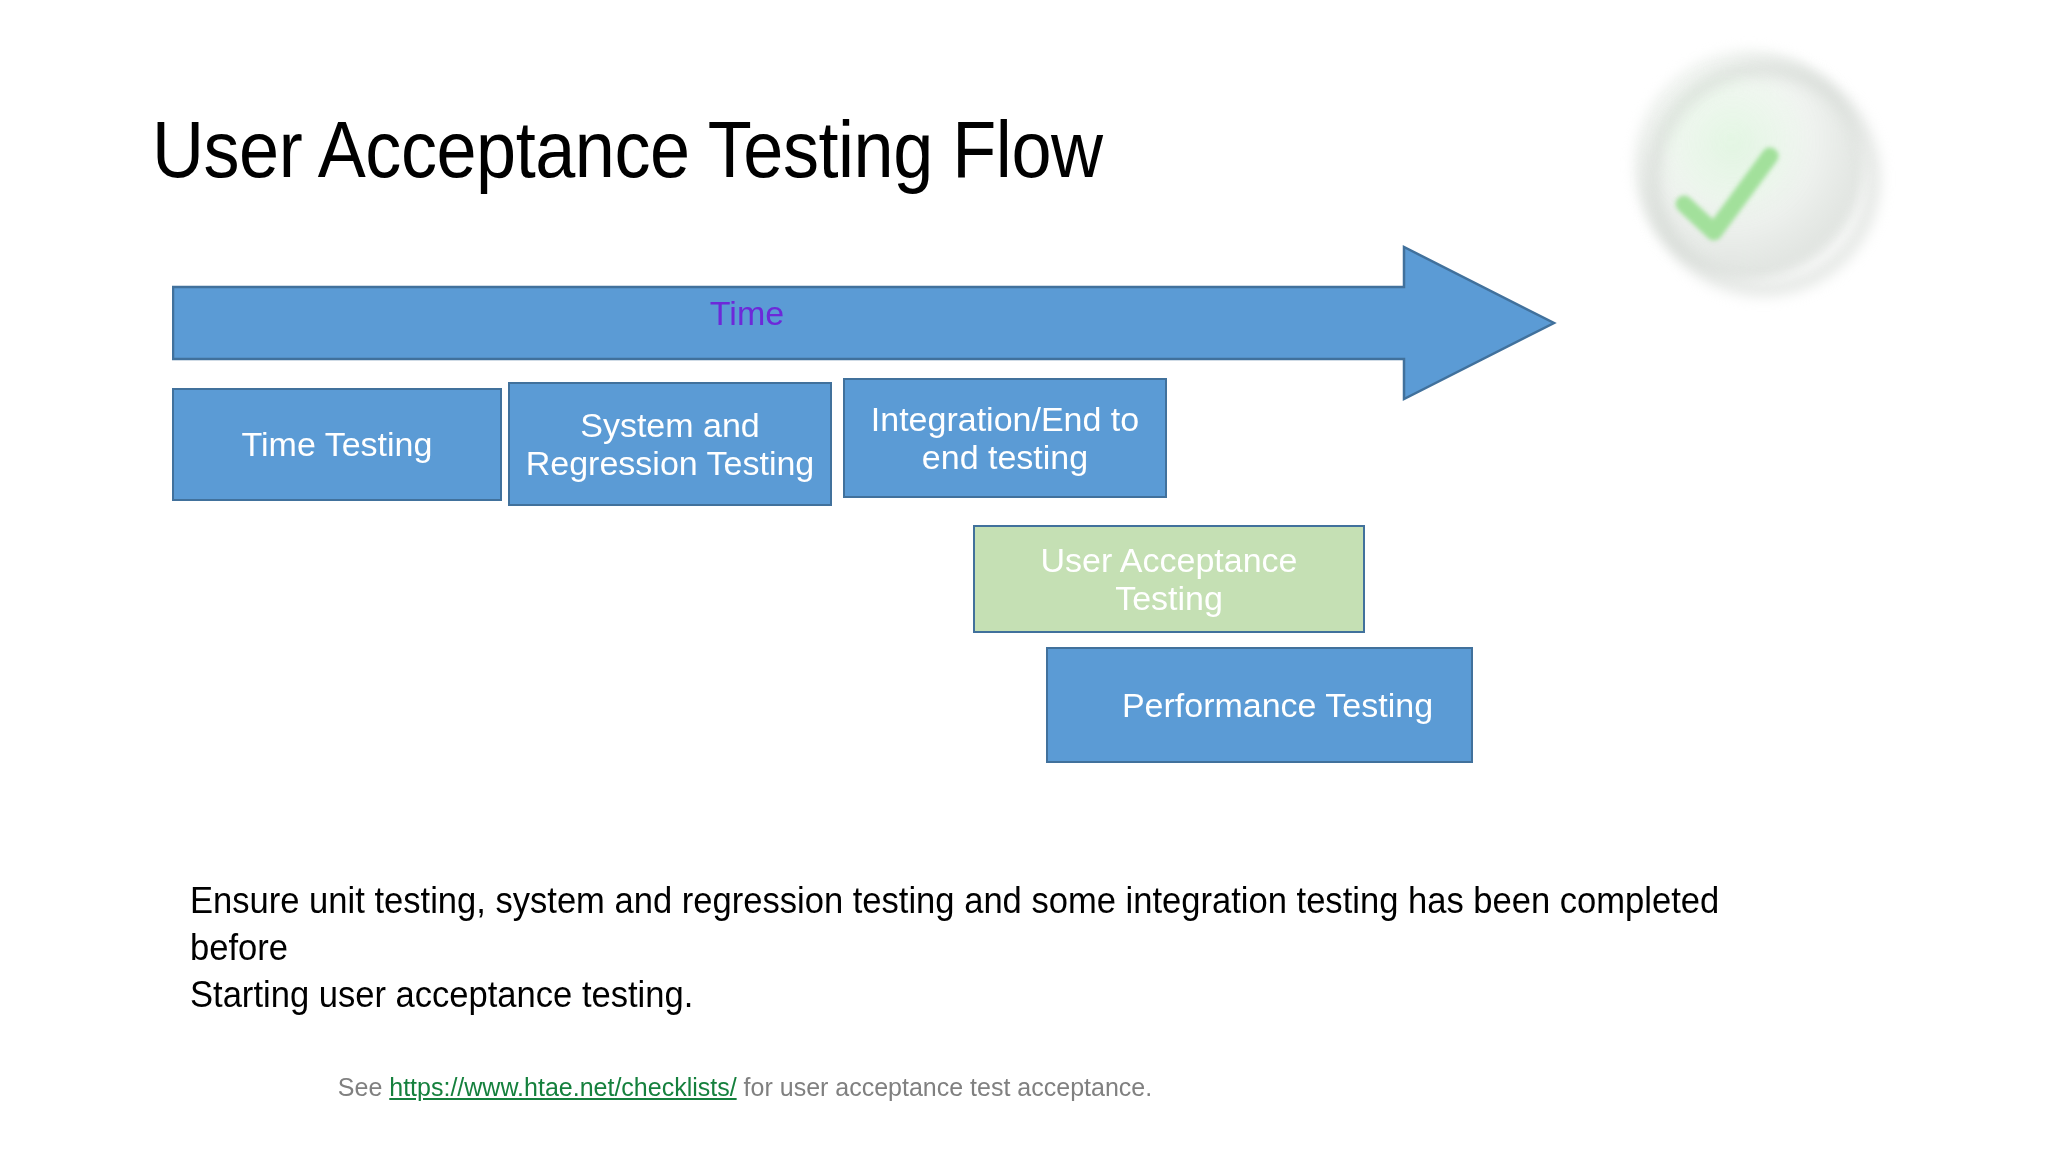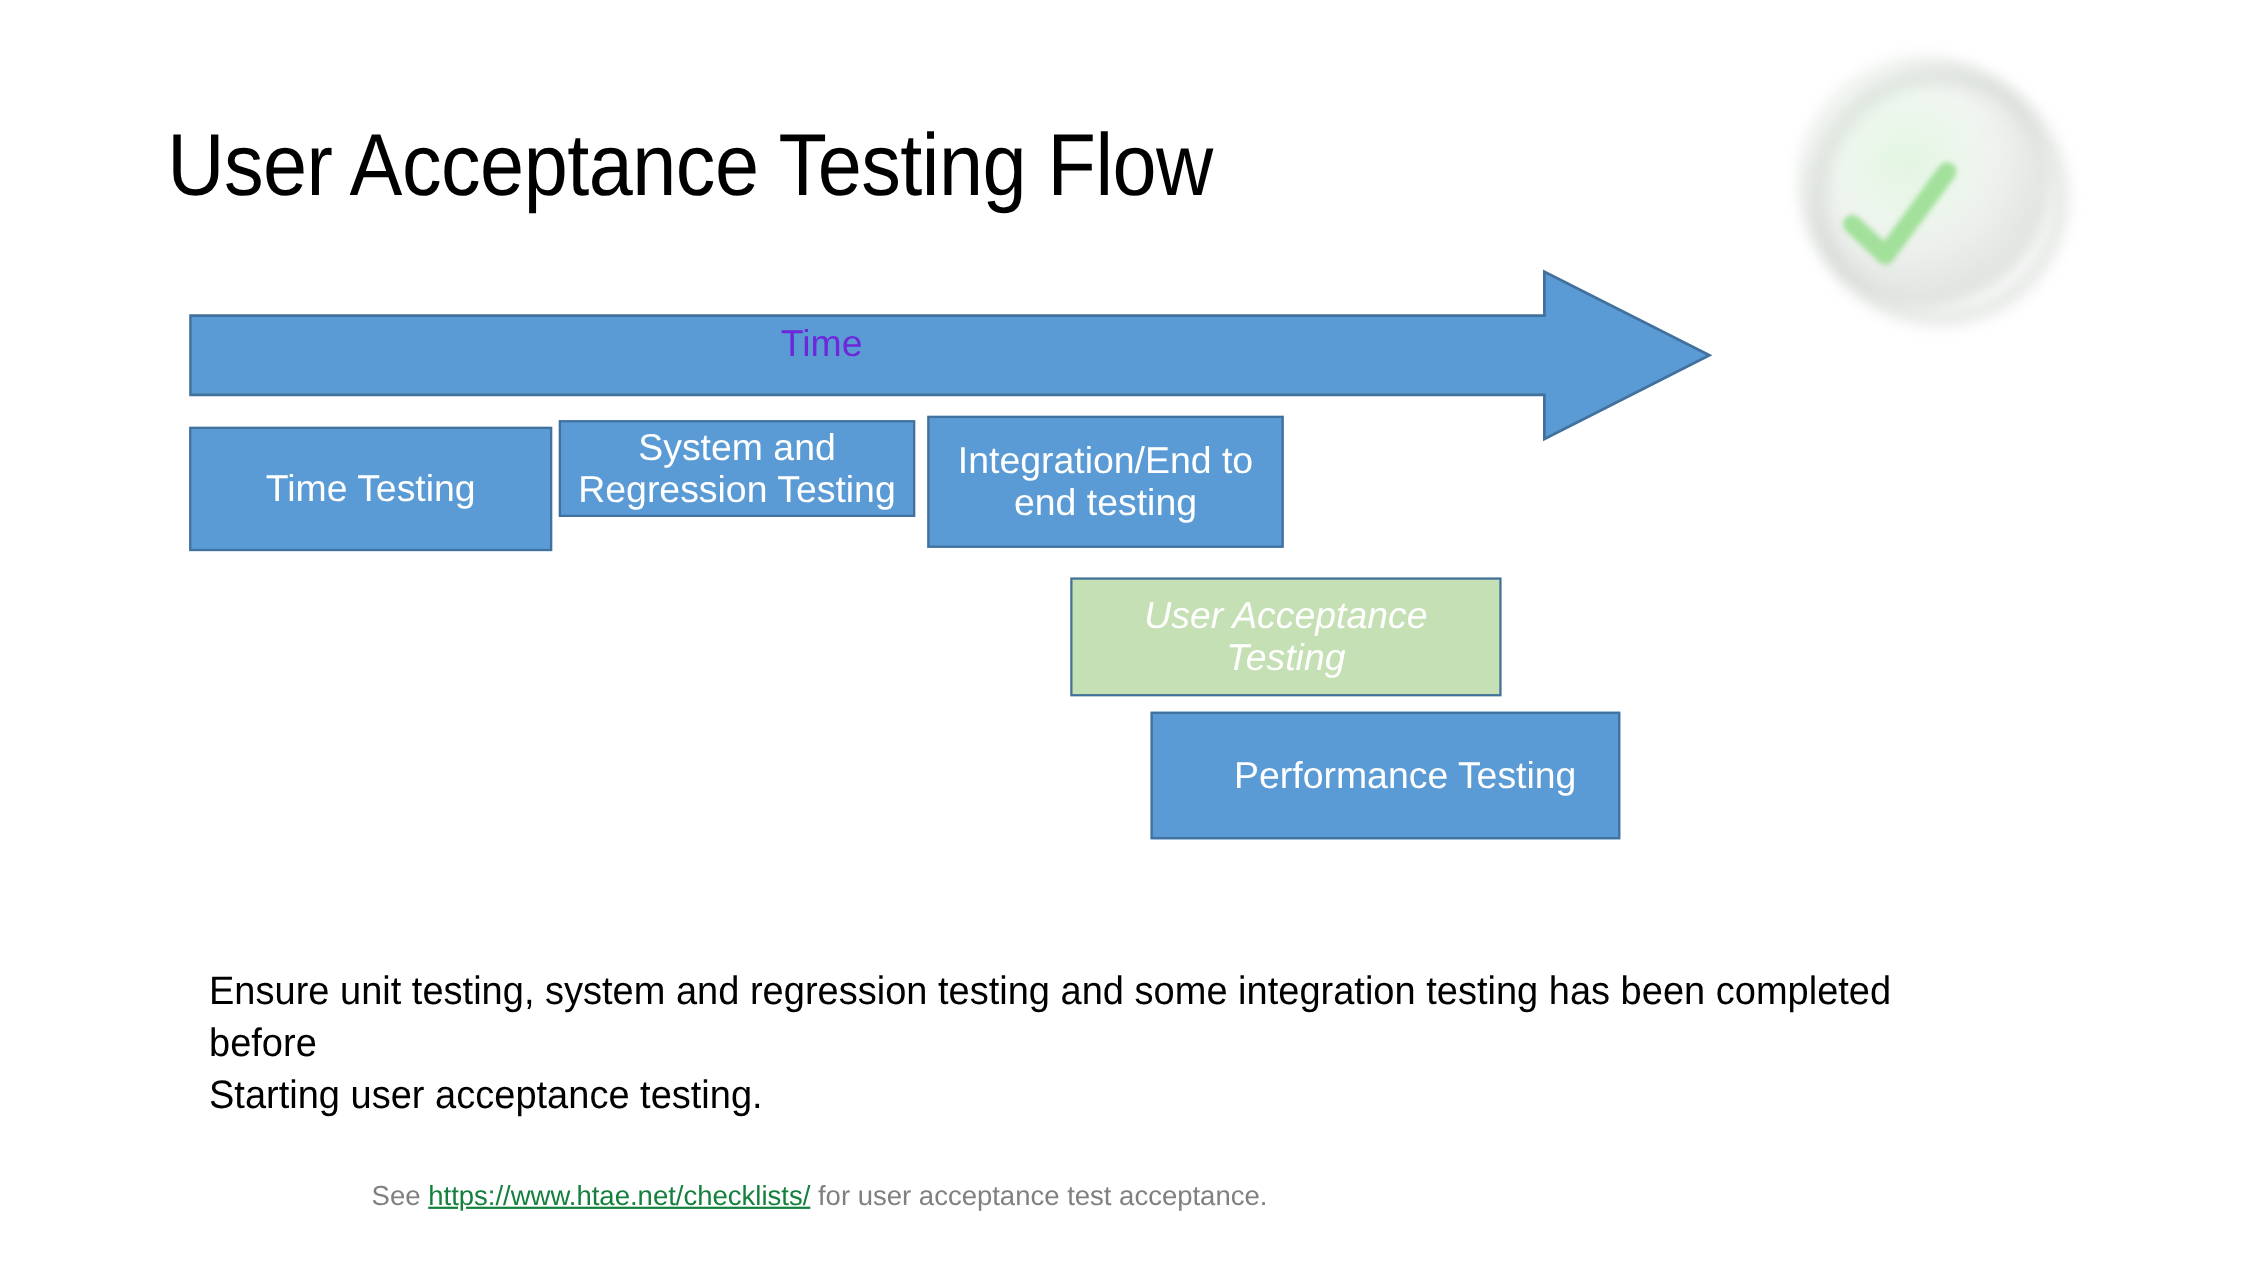--- a/index.html
+++ b/index.html
@@ -109,24 +109,24 @@
     align-items: center;
     justify-content: center;
     text-align: center;
     color: #ffffff;
     font-size: 34px;
     line-height: 1.12;
     padding: 2px 8px;
     font-family: "Liberation Sans", "DejaVu Sans", sans-serif;
   }
   .phase-box.blue  { background: #5B9BD5; }
-  .phase-box.green { background: #C5E0B4; font-style: italic; }
+  .phase-box.green { background: #C5E0B4; }
 
   #box-unit        { left: 172px;  top: 388px; width: 330px; height: 113px; }
-  #box-system      { left: 508px;  top: 382px; width: 324px; height: 88px; }
+  #box-system      { left: 508px;  top: 382px; width: 324px; height: 124px; }
   #box-integration { left: 843px;  top: 378px; width: 324px; height: 120px; }
   #box-uat         { left: 973px;  top: 525px; width: 392px; height: 108px; }
   #box-performance { left: 1046px; top: 647px; width: 427px; height: 116px; padding-left: 44px; }
 
   
   #body-text {
     position: absolute;
     left: 190px;
     top: 878px;
     width: 1700px;

